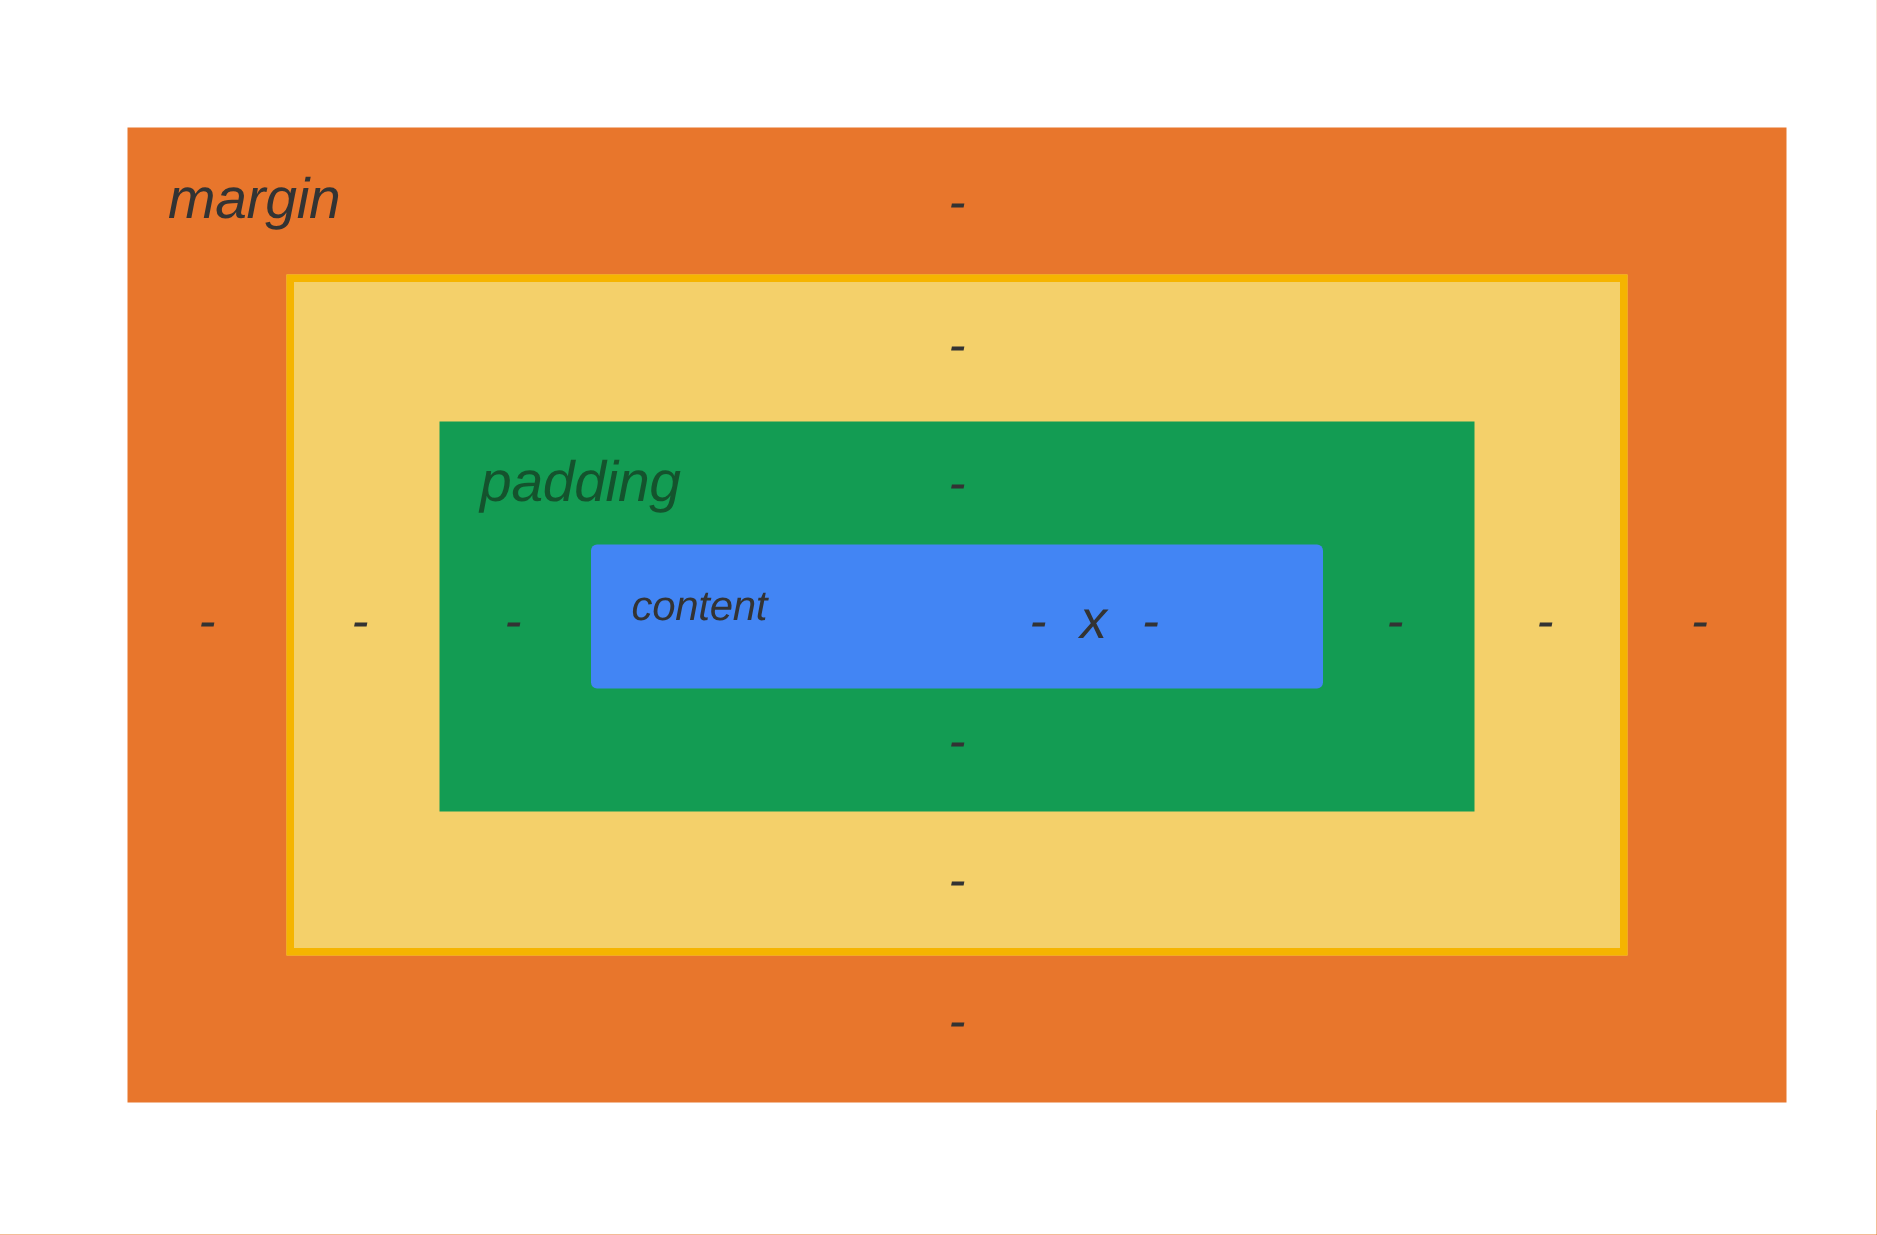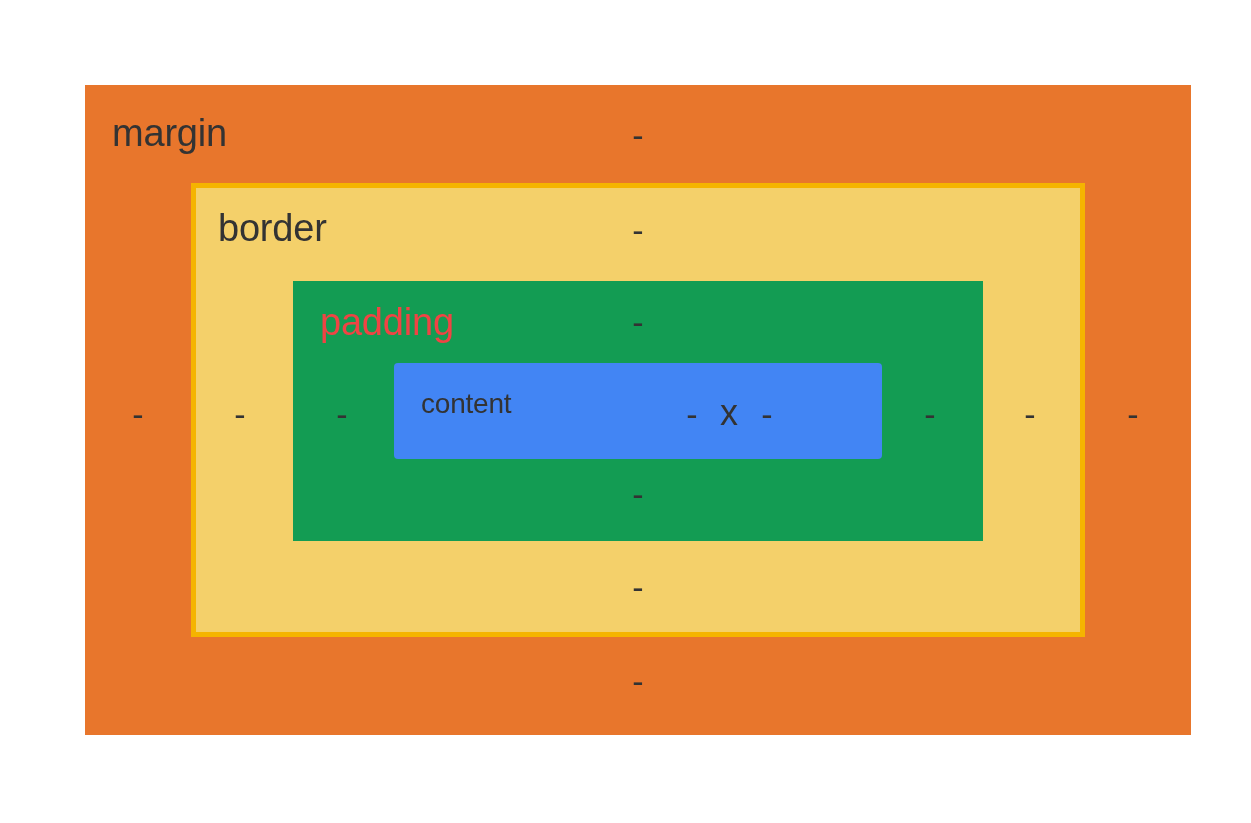--- a/index.html
+++ b/index.html
@@ -11,20 +11,21 @@
   body {
     font-family: "Liberation Sans", "DejaVu Sans", sans-serif;
     -webkit-font-smoothing: antialiased;
   }
   #stage {
     position: relative;
     width: 1251px;
     height: 740px;
     background: #ffffff;
     overflow: hidden;
+    font-style: italic;
   }
 
   
   .box {
     position: absolute;
     box-sizing: border-box;
   }
   #margin-box {
     left: 85px;  top: 85px;
     width: 1106px; height: 650px;
@@ -84,23 +85,22 @@
   <div class="box" id="margin-box" style="background: rgb(232, 118, 44);"></div>
 
   <div class="box" id="border-box" style="background: rgb(244, 208, 106); border-color: rgb(245, 180, 0);"></div>
 
   <div class="box" id="padding-box" style="background: rgb(19, 156, 83);"></div>
 
   <div class="box" id="content-box" style="background: rgb(66, 133, 244);"></div>
 
   <div class="region-label" id="label-margin" style="color: rgb(51, 51, 51);">margin</div>
 
-  <div class="region-label" id="label-border" style="color: rgb(51, 51, 51);">border</div>
 
-  <div class="region-label" id="label-padding" style="color: #ef4444; text-align: right;">padding</div>
+  <div class="region-label" id="label-padding" style="color: #14532d; text-align: right;">padding</div>
 
   <div class="region-label" id="label-content" style="color: rgb(51, 51, 51);">content</div>
 
   <div class="value" style="left: 638px; top: 135px; color: rgb(51, 51, 51);">-</div>
   <div class="value" style="left: 1133px; top: 414px; color: rgb(51, 51, 51);">-</div>
   <div class="value" style="left: 638px; top: 681px; color: rgb(51, 51, 51);">-</div>
   <div class="value" style="left: 138px; top: 414px; color: rgb(51, 51, 51);">-</div>
 
   <div class="value" style="left: 638px; top: 230px; color: rgb(51, 51, 51);">-</div>
   <div class="value" style="left: 1030px; top: 414px; color: rgb(51, 51, 51);">-</div>

